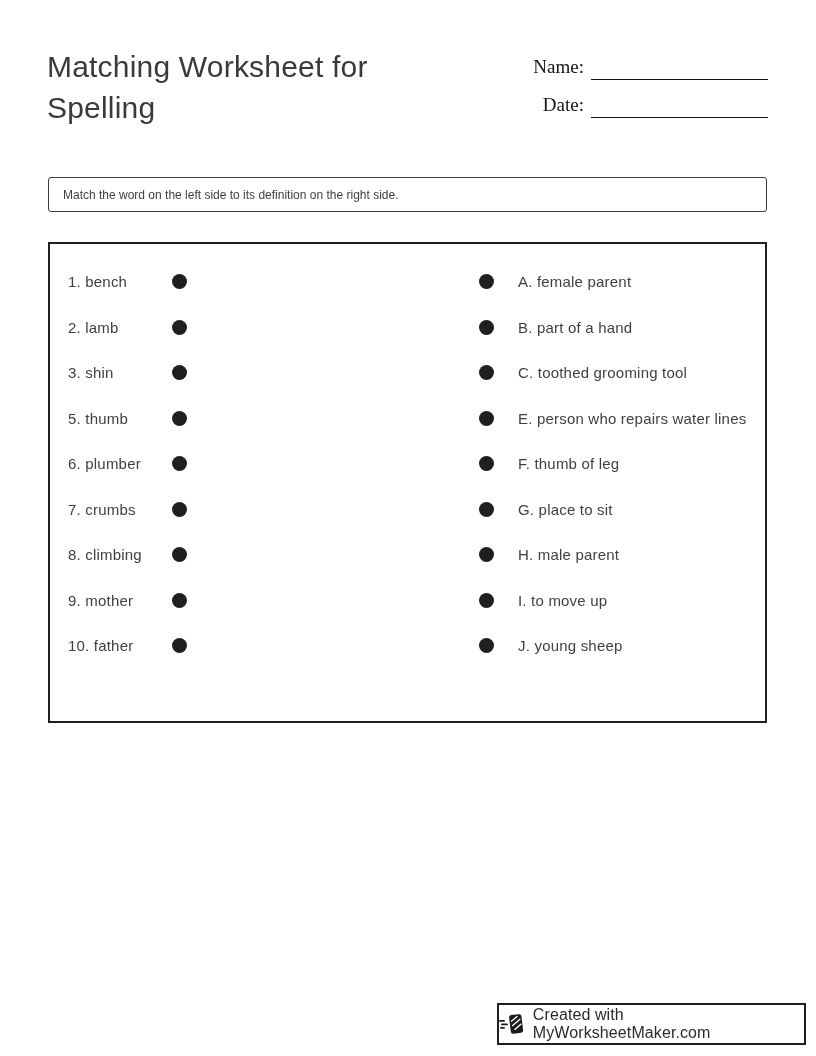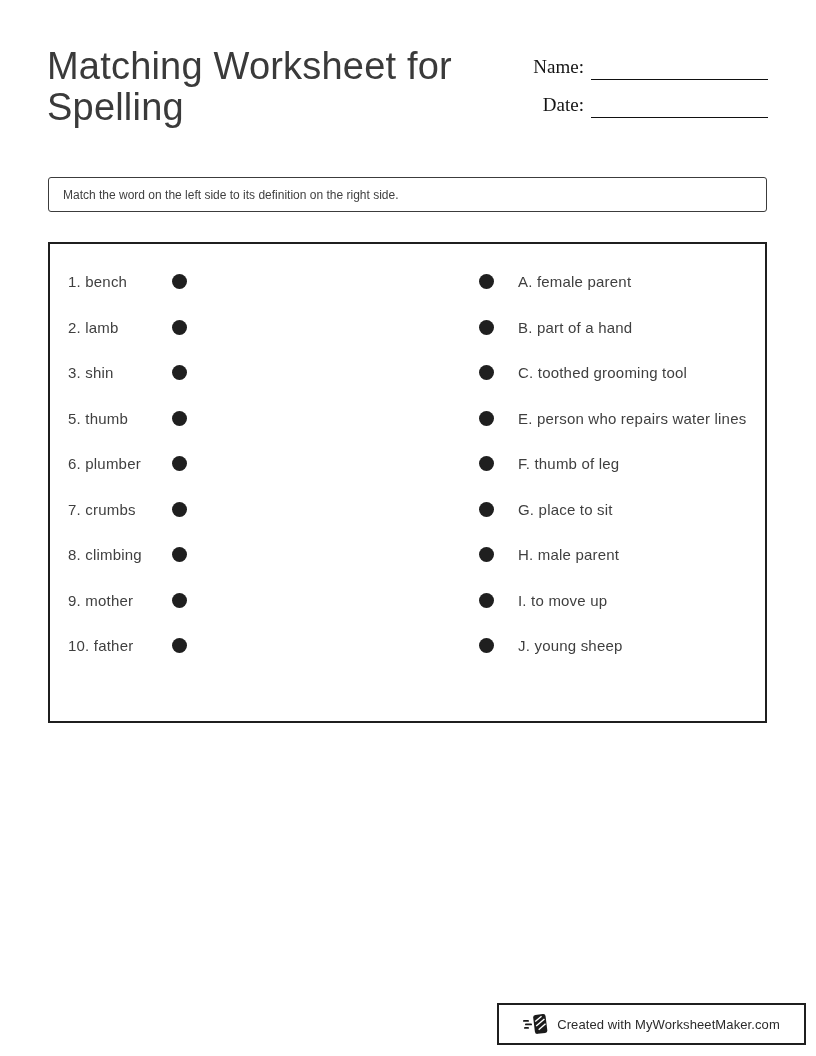--- a/index.html
+++ b/index.html
@@ -13,21 +13,21 @@
   body{font-family:"Liberation Sans","DejaVu Sans",sans-serif;}
   .page{
     position:relative;
     width:816px;height:1056px;
     margin:0 auto;
     background:var(--background);
     overflow:hidden;
   }
   .title{
     position:absolute;left:47px;top:46px;width:410px;
-    font-size:38px;line-height:41px;font-weight:400;
+    font-size:30px;line-height:41px;font-weight:400;
     color:var(--title);
     letter-spacing:.2px;
   }
   .name-date{
     position:absolute;top:50px;right:48px;
     font-family:"Liberation Serif","DejaVu Serif",serif;
     font-size:19px;color:#141414;
   }
   .nd-row{display:flex;align-items:flex-end;height:30px;margin-bottom:8px;}
   .nd-label{width:58px;text-align:right;line-height:26px;}
@@ -60,21 +60,21 @@
   .dot{
     width:15px;height:15px;border-radius:50%;
     background:var(--ink);
   }
   .footer-box{
     position:absolute;right:10px;top:1003px;width:309px;height:42px;
     border:2px solid var(--ink);
     display:flex;align-items:center;justify-content:center;gap:8px;
     background:var(--background);
   }
-  .footer-text{font-size:13px;color:#2b2b2b;letter-spacing:.1px;}
+  .footer-text{font-size:16px;color:#2b2b2b;letter-spacing:.1px;}
   .logo{display:block;}
 </style>
 </head>
 <body>
 
 <div class="page">
 
   <h1 class="title">Matching Worksheet for Spelling</h1>
 
   <div class="name-date">

